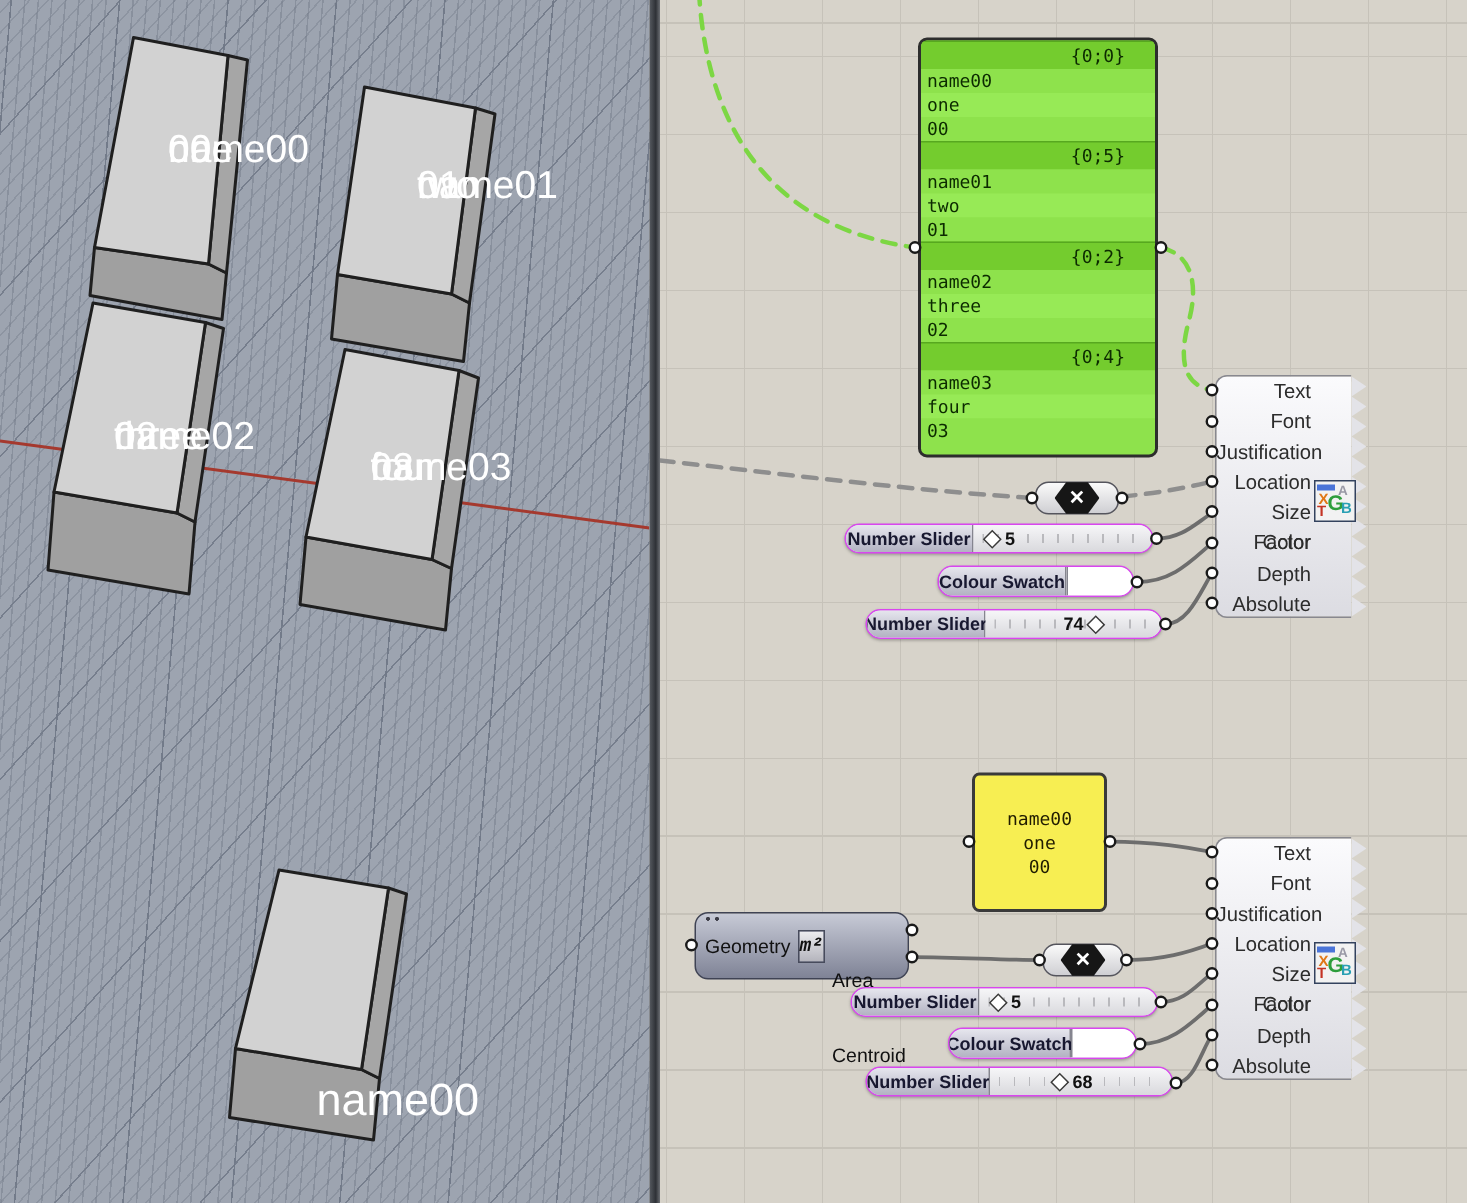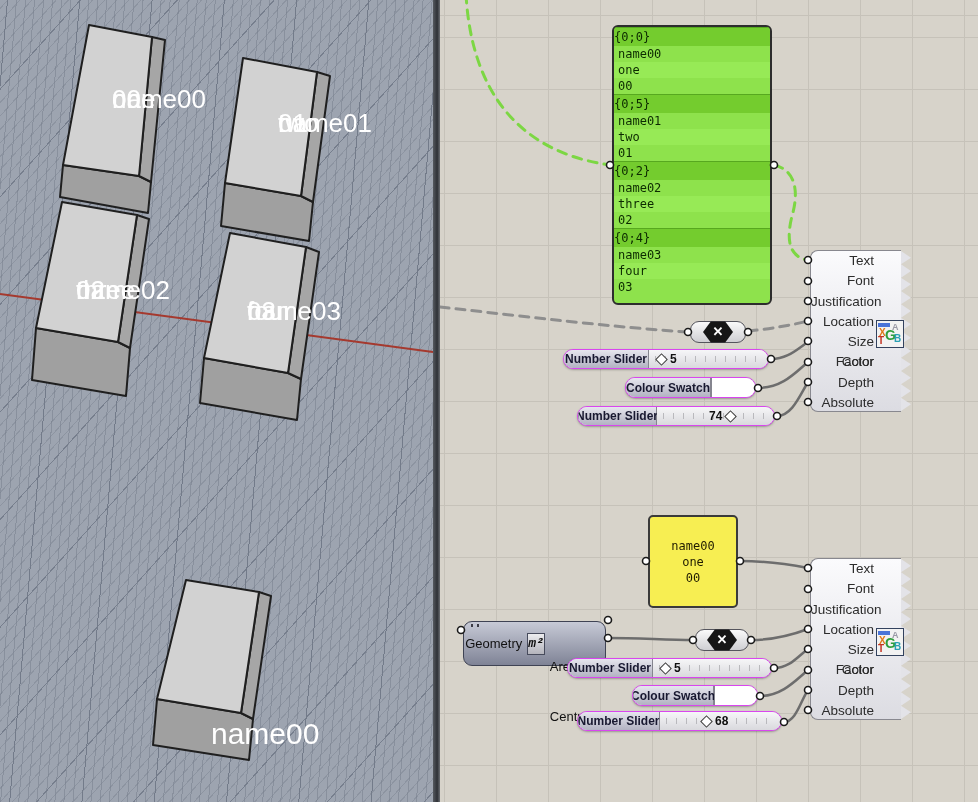--- a/index.html
+++ b/index.html
@@ -33,21 +33,21 @@
     background-position:0 16px,4px 0;}
   svg.layer{position:absolute;left:0;top:0;}
   #wires{z-index:1;}
   #grips{z-index:5;pointer-events:none;}
   .comp{position:absolute;z-index:2;box-sizing:border-box;}
 
   
   #data-panel{background:#8ee24c;border:2px solid #2d2d2d;border-radius:6px;
               overflow:hidden;font-family:"DejaVu Sans Mono",monospace;font-size:12px;color:#0c2a00;}
   .grp-head{height:18px;line-height:18px;background:#74cc2e;border-top:1px solid #57a81f;
-            padding-right:8px;font-size:12px;}
+            text-align:right;padding-right:20px;font-size:12px;}
   .grp-item{height:16px;line-height:16px;padding-left:4px;background:#8ee24c;}
   .grp-item:nth-child(odd){background:#97ea56;}
 
   
   #yellow-panel{background:#f7ee52;border:2px solid #3a3a3a;border-radius:5px;
      display:flex;flex-direction:column;justify-content:center;align-items:center;
      font-family:"DejaVu Sans Mono",monospace;font-size:12px;line-height:16px;color:#201c00;}
 
   
   .capsule{display:flex;border:1px solid #d946ef;border-radius:10px;
@@ -263,21 +263,21 @@
       </svg>
     </div>
   </div>
 
   <div id="yellow-panel" class="comp" style="left:208px;top:515px;width:90px;height:93px;">
     <div>name00</div>
     <div>one</div>
     <div>00</div>
   </div>
 
-  <div id="area-comp" class="comp" style="left:23px;top:621px;width:143px;height:45px;justify-content:flex-end;">
+  <div id="area-comp" class="comp" style="left:23px;top:608px;width:143px;height:45px;">
     <div class="dots"></div>
     <div>Geometry</div>
     <div id="area-icon">m²</div>
     <div class="area-outs">
       <div>Area</div>
       <div>Centroid</div>
     </div>
   </div>
 
   <div class="comp hexcap" style="left:255px;top:629px;width:54px;height:22px;">

